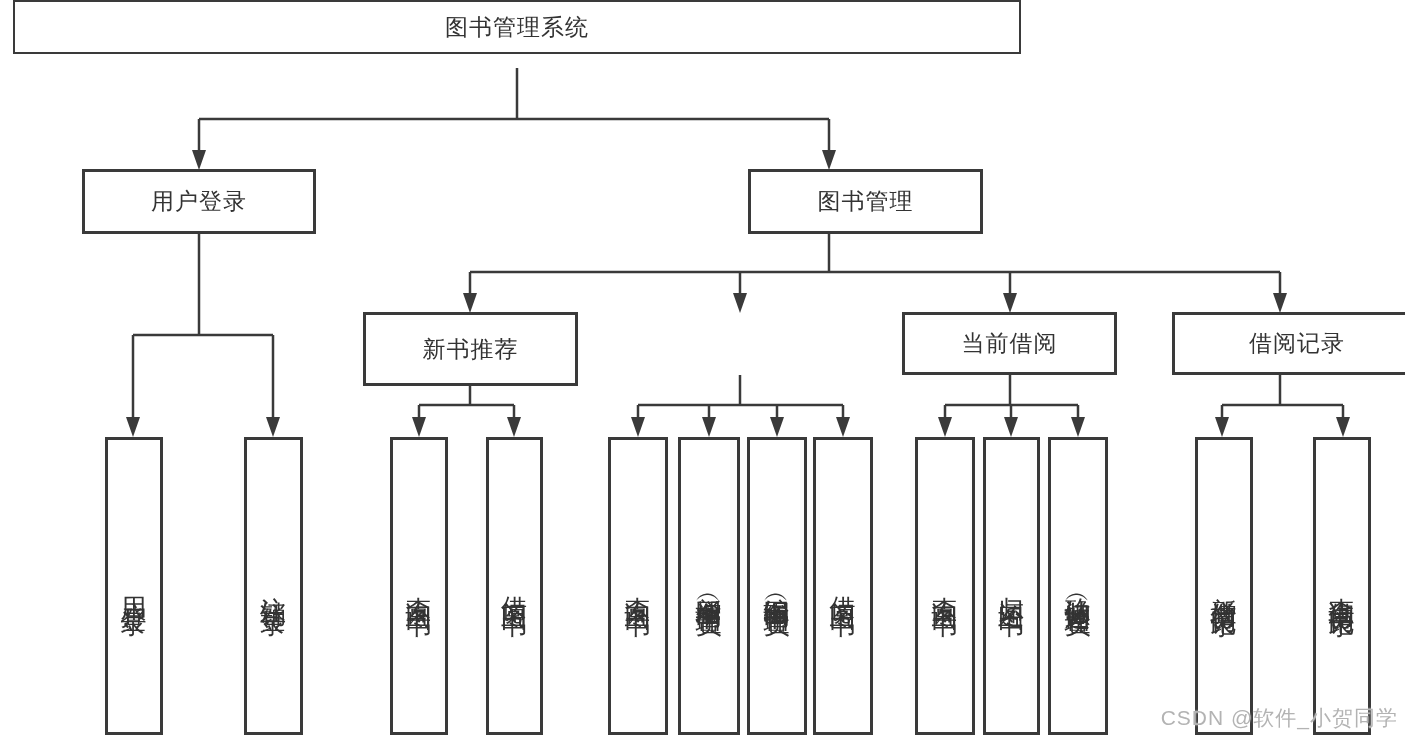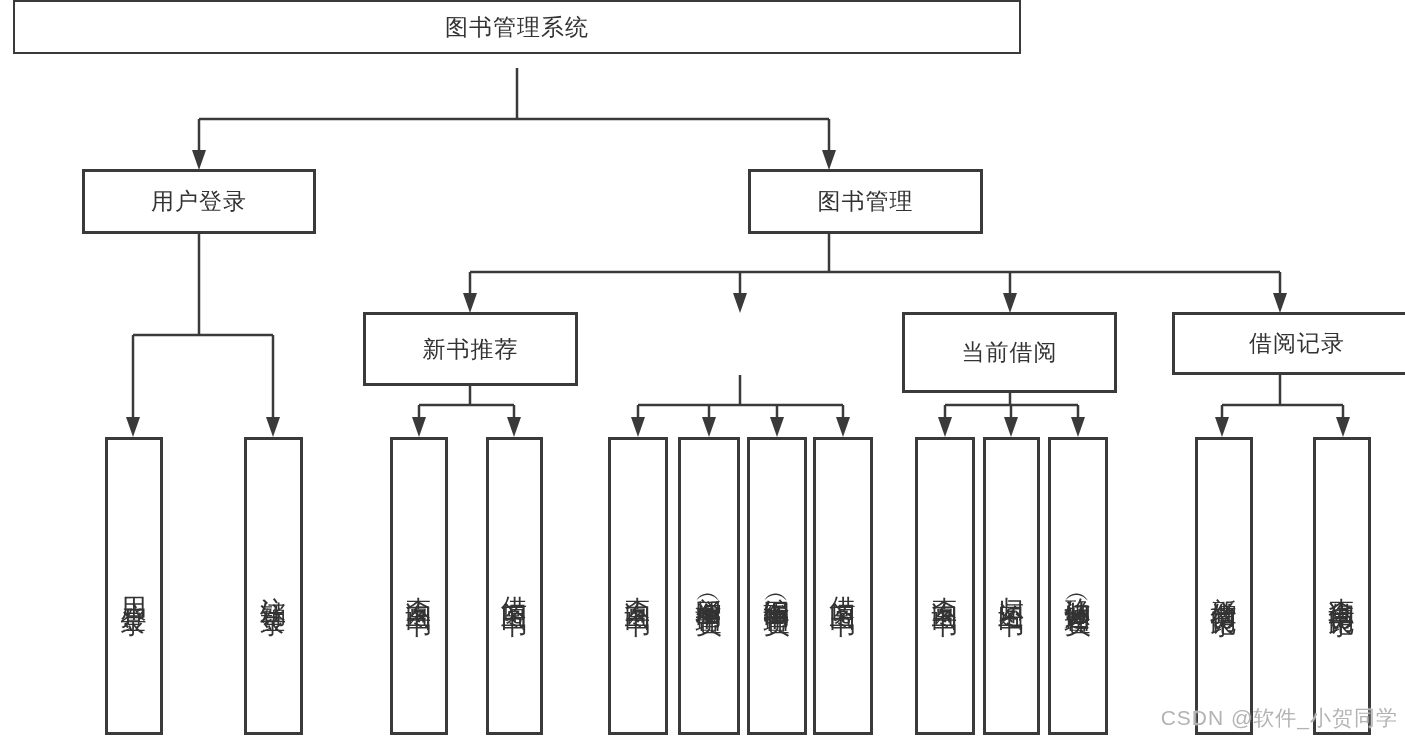--- a/index.html
+++ b/index.html
@@ -16,21 +16,21 @@
     font-size:26px;letter-spacing:5px;line-height:1;white-space:normal;
   }
   
   .n-root{left:13px;top:0;width:1008px;height:54px;border-width:2px;}
   
   .n-login{left:82px;top:169px;width:234px;height:65px;}
   .n-mgmt{left:712px;top:169px;width:235px;height:65px;margin-left:36px;}
   
   .n-rec{left:363px;top:312px;width:215px;height:74px;}
   .n-borrow{left:633px;top:312px;width:215px;height:63px;}
-  .n-current{left:902px;top:312px;width:215px;height:81px;}
+  .n-current{left:902px;top:312px;width:215px;height:63px;}
   .n-records{left:1172px;top:312px;width:250px;height:63px;}
   
   .n-l1a{left:105px;top:437px;width:58px;height:298px;}
   .n-l1b{left:244px;top:437px;width:59px;height:298px;}
   .n-reca{left:390px;top:437px;width:58px;height:298px;}
   .n-recb{left:486px;top:437px;width:57px;height:298px;}
   .n-bora{left:608px;top:437px;width:60px;height:298px;}
   .n-borb{left:678px;top:437px;width:62px;height:298px;letter-spacing:2px;}
   .n-borc{left:747px;top:437px;width:60px;height:298px;letter-spacing:2px;}
   .n-bord{left:813px;top:437px;width:60px;height:298px;}

